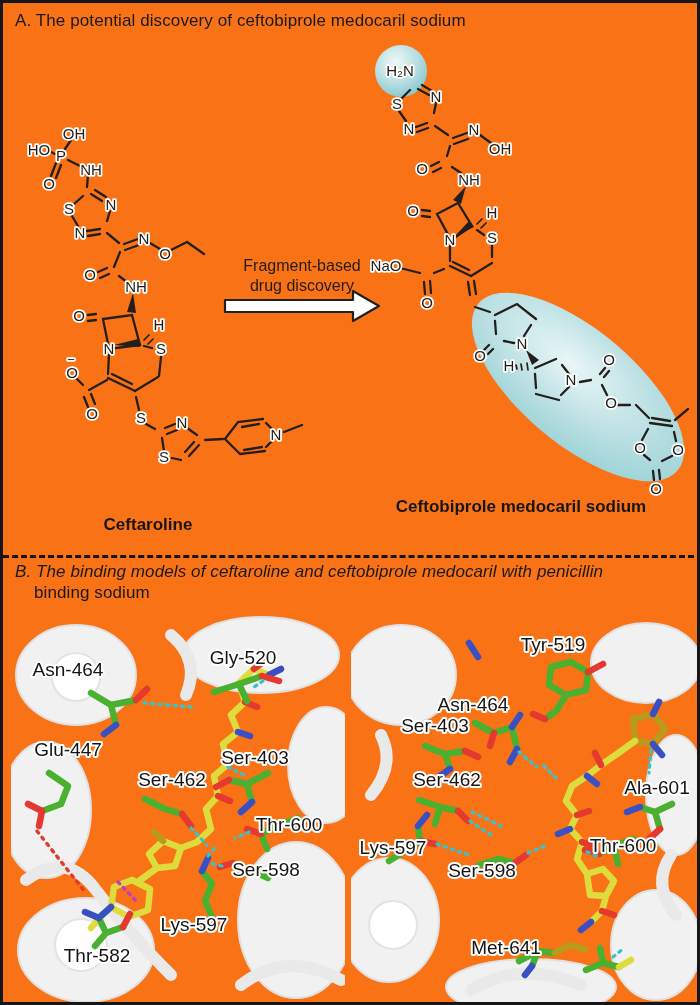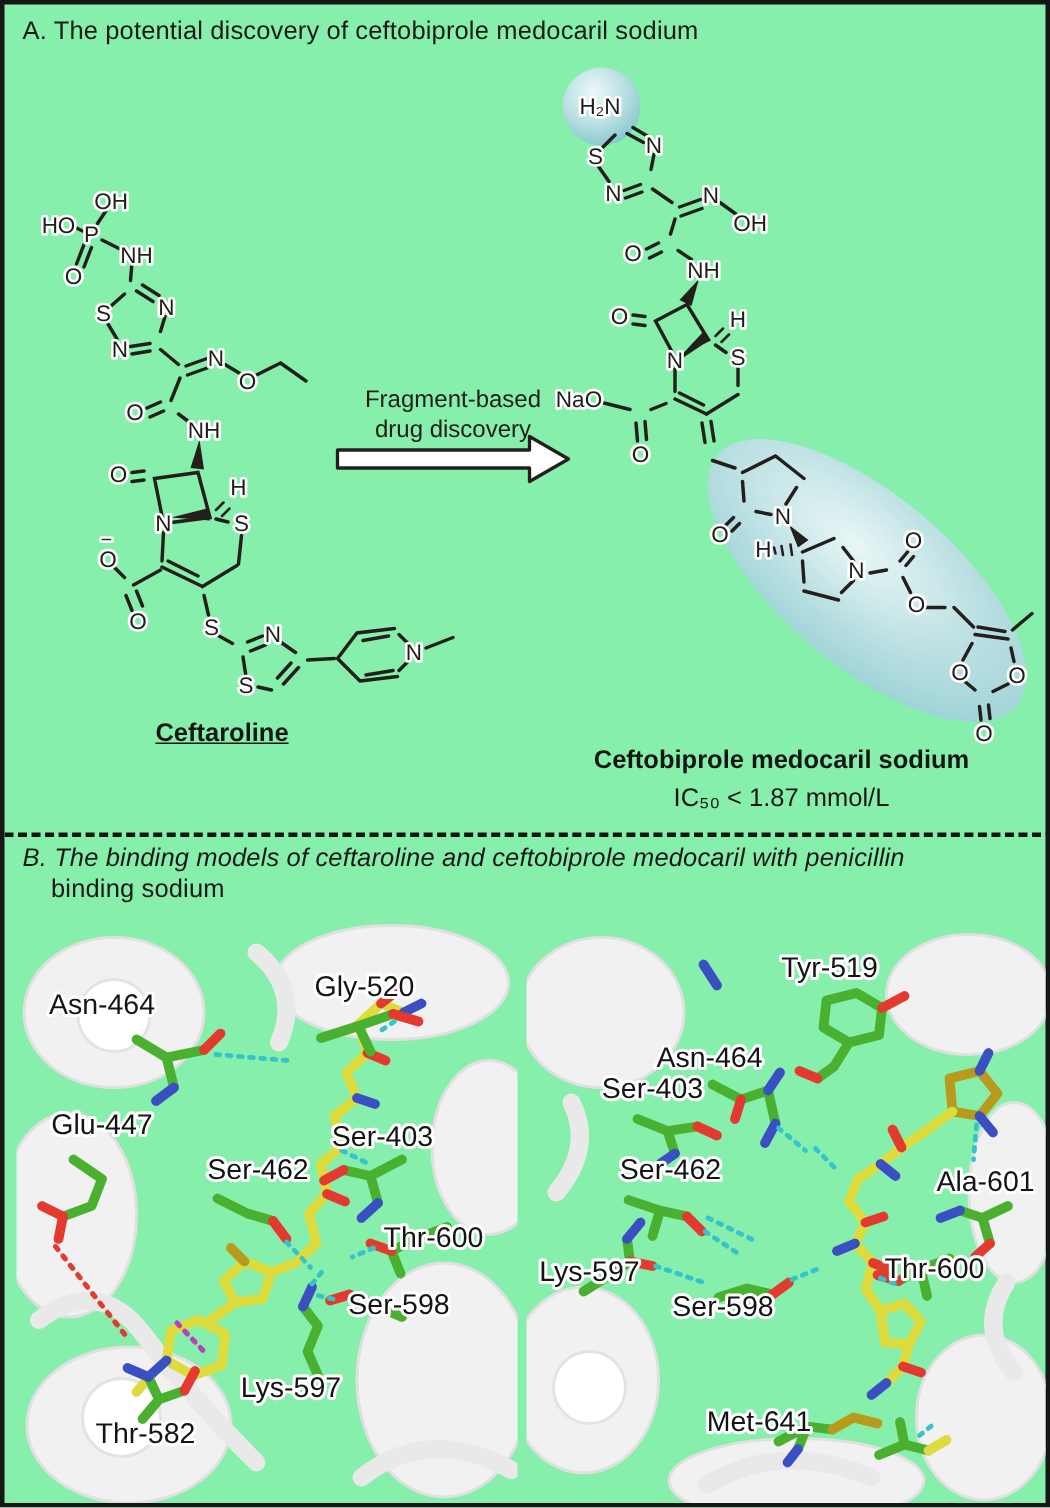--- a/index.html
+++ b/index.html
@@ -1,16 +1,16 @@
 <!DOCTYPE html>
 <html><head>
 <meta charset="utf-8">
 <style>
   html,body{margin:0;padding:0;background:#fff;}
-  .fig{position:relative;width:700px;height:1005px;background:#86efac;
+  .fig{position:relative;width:700px;height:1005px;background:#f97316;
     border:3px solid #161616;box-sizing:border-box;overflow:hidden;
     font-family:"Liberation Sans","DejaVu Sans",sans-serif;color:#1c1c1c;}
   .abs{position:absolute;}
   .panel-title{font-size:17px;letter-spacing:0.1px;color:#191919;}
   .mol-name{font-size:17px;font-weight:bold;text-align:center;color:#161616;}
   .mol-ic50{font-size:17px;text-align:center;color:#161616;}
   .divider{position:absolute;left:0;top:552px;width:700px;height:0;border-top:3px dashed #141414;}
   svg text{font-family:"Liberation Sans","DejaVu Sans",sans-serif;fill:#221d1a;
     paint-order:stroke;stroke:#ffffff;stroke-width:3.5px;stroke-linejoin:round;}
   .atom{font-size:15px;text-anchor:middle;}
@@ -168,23 +168,22 @@
       <text class="atom" x="506" y="343">H</text>
       <text class="atom" x="568" y="357">N</text>
       <text class="atom" x="606" y="337">O</text>
       <text class="atom" x="608" y="380">O</text>
       <text class="atom" x="637" y="425">O</text>
       <text class="atom" x="675" y="427">O</text>
       <text class="atom" x="653" y="466">O</text>
     </g>
   </svg>
 
-  <div class="abs mol-name" style="left:55px;top:476px;width:180px;text-decoration:underline;">Ceftaroline</div>
+  <div class="abs mol-name" style="left:55px;top:512px;width:180px;">Ceftaroline</div>
   <div class="abs mol-name" style="left:368px;top:494px;width:300px;text-align:center;">Ceftobiprole medocaril sodium</div>
-  <div class="abs mol-ic50" style="left:418px;top:519px;width:200px;">IC₅₀ &lt; 1.87 mmol/L</div>
 
   <div class="divider"></div>
 
   <div class="abs panel-title" style="left:12px;top:559px;font-style:italic;">B. The binding models of ceftaroline and ceftobiprole medocaril with penicillin</div>
   <div class="abs panel-title" style="left:31px;top:580px;">binding sodium</div>
 
   <svg class="abs" style="left:8px;top:612px;" width="334" height="388" viewBox="0 0 334 388">
     <g>
       <ellipse class="cartoon" cx="65" cy="60" rx="60" ry="50"></ellipse>
       <circle class="cartoon-w" cx="65" cy="62" r="24"></circle>

